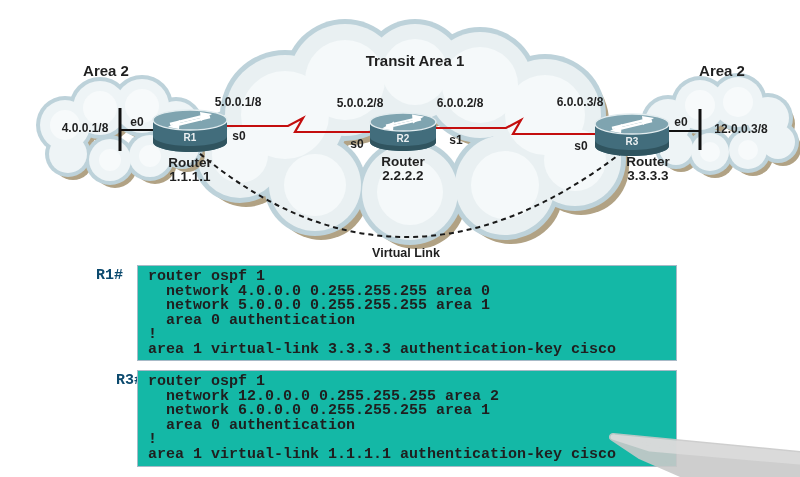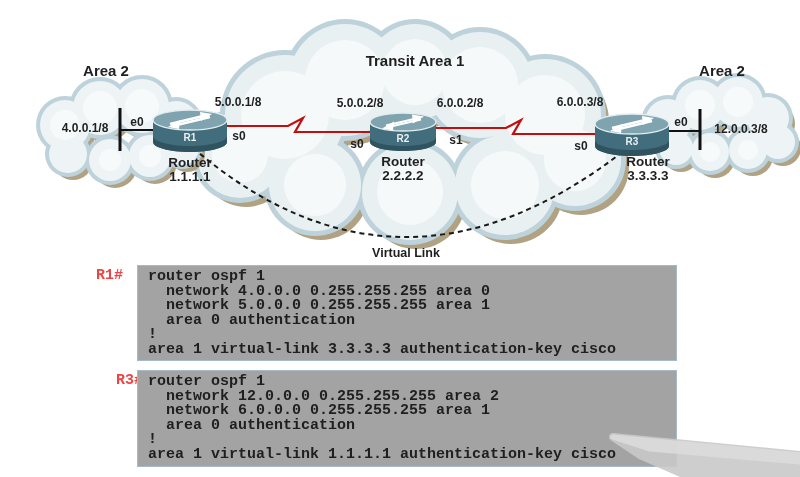--- a/index.html
+++ b/index.html
@@ -10,25 +10,25 @@
   svg{display:block;}
   .topo{position:absolute;left:0;top:0;}
   .t-area{font:bold 15px "Liberation Sans",sans-serif;fill:#1f1f1f;}
   .t-ip{font:bold 12px "Liberation Sans",sans-serif;fill:#1f1f1f;}
   .t-if{font:bold 12px "Liberation Sans",sans-serif;fill:#1f1f1f;}
   .t-rname{font:bold 13.5px "Liberation Sans",sans-serif;fill:#1f1f1f;}
   .t-vl{font:bold 12.5px "Liberation Sans",sans-serif;fill:#1f1f1f;}
   .t-rid{font:bold 10px "Liberation Sans",sans-serif;fill:#ffffff;opacity:.9;}
   .prompt{
     position:absolute;left:96px;width:40px;
-    font:bold 15px "Liberation Mono",monospace;color:#ef4444;
+    font:bold 15px "Liberation Mono",monospace;color:#0c4a6e;
   }
   .codebox{
     position:absolute;left:137px;width:518px;
-    border:1.5px solid #a7bac7;background:#a3a3a3;padding:4px 10px;box-sizing:content-box;
+    border:1.5px solid #a7bac7;background:#14b8a6;padding:4px 10px;box-sizing:content-box;
   }
   .codebox pre{
     margin:0;font:bold 15px/14.5px "Liberation Mono",monospace;color:#1f1f1f;
   }
   .swoosh{position:absolute;left:0;top:0;pointer-events:none;}
 </style>
 </head>
 <body>
 
 <div class="canvas">

